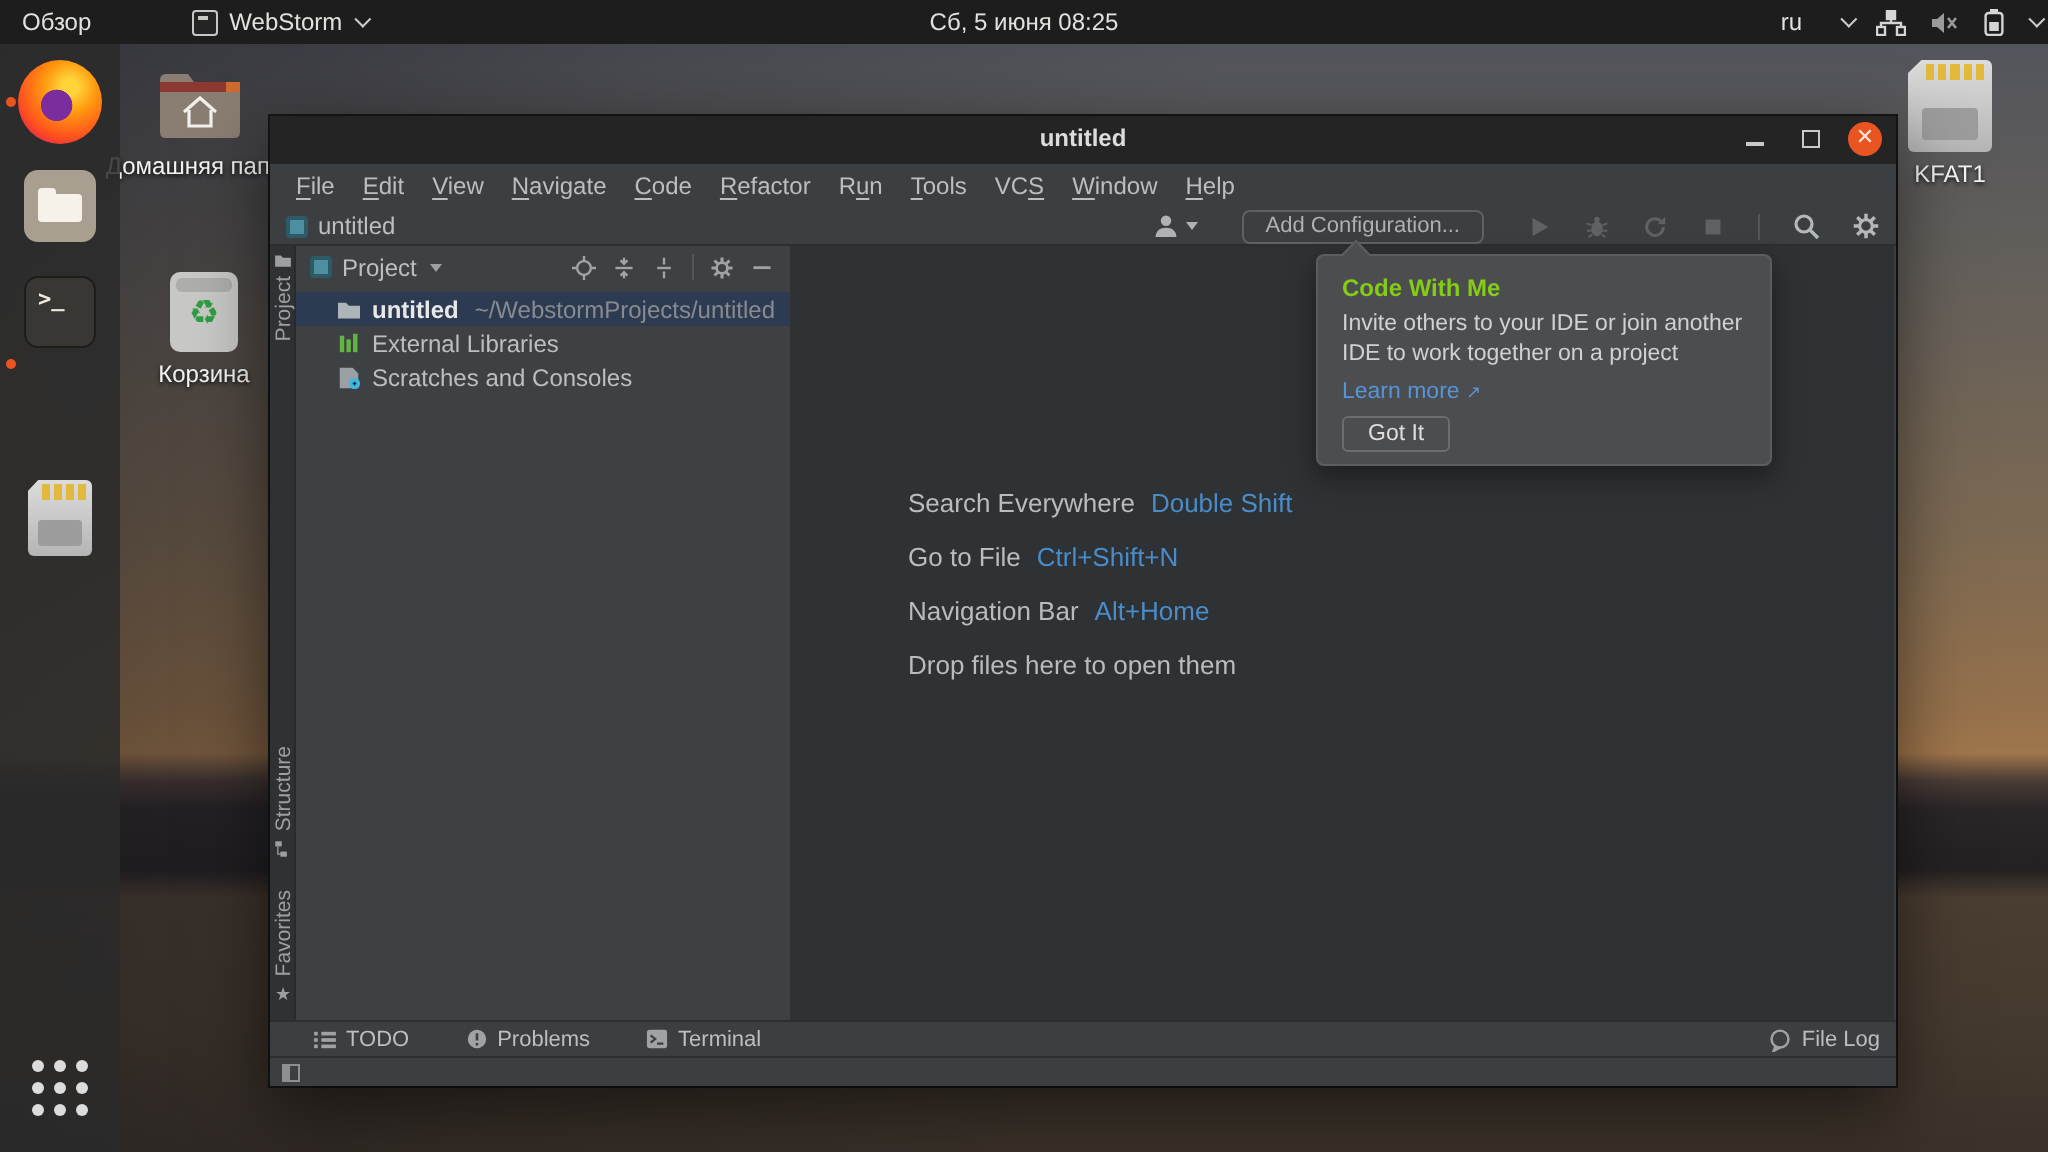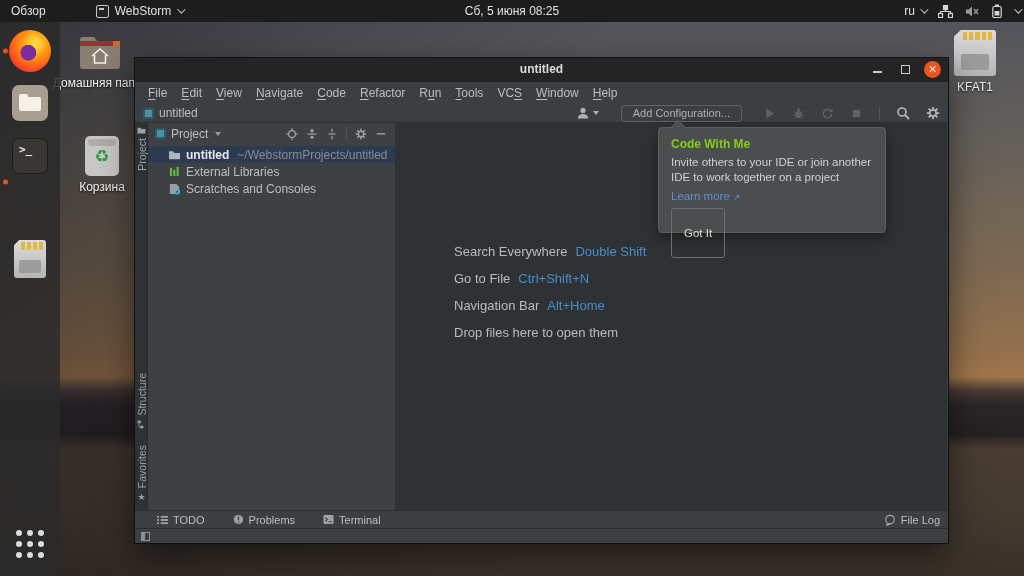--- a/index.html
+++ b/index.html
@@ -138,40 +138,40 @@
   
   .popup { position:absolute; left:523px; top:69px; width:228px; height:106px; background:#4b4d4f;
     border:1px solid #5b5d5f; border-radius:4px; box-shadow:0 5px 14px rgba(0,0,0,.45); z-index:8;
     padding:9px 12px; }
   .popup .arrow { position:absolute; left:14px; top:-6px; width:10px; height:10px; background:#4b4d4f;
     border-left:1px solid #5b5d5f; border-top:1px solid #5b5d5f; transform:rotate(45deg); }
   .popup h3 { font-size:12px; color:#84cc16; margin-bottom:4px; }
   .popup p { font-size:11.5px; color:#cfd1d2; line-height:15px; width:206px; }
   .popup .link { margin-top:5px; font-size:11.5px; color:#5794d9; }
   .popup .gotit { margin-top:6px; display:inline-block; border:1px solid #6a6e70; border-radius:3px;
-    background:transparent; color:#dedede; font-size:11.5px; padding:18px 12px; font-family:inherit; }
+    background:transparent; color:#dedede; font-size:11.5px; padding:2px 12px; font-family:inherit; }
 
   svg { display:block; }
 </style>
 </head>
 <body>
 
 <div class="screen">
   <div class="wallpaper"></div>
 
   <header class="topbar">
     <span class="tb-item">Обзор</span>
     <span class="tb-item" style="margin-left:28px;">
       <span class="ws-mini"></span>
       <span>WebStorm</span>
       <span class="chev"></span>
     </span>
     <span class="tb-center">Сб, 5 июня 08:25</span>
     <div class="tb-right">
-      <span style="display:flex;align-items:center;gap:5px;">
+      <span style="display:flex;align-items:center;gap:19px;">
         <span>ru</span>
         <span class="chev"></span>
       </span>
       <span>
         <svg width="15" height="13" viewBox="0 0 15 13">
             <g stroke="#d5d5d5" stroke-width="1.2" fill="none">
           <rect x="5.5" y="0.5" width="4" height="4" fill="#d5d5d5"></rect>
               <rect x="0.5" y="8.5" width="4" height="4"></rect>
           <rect x="10.5" y="8.5" width="4" height="4"></rect>
               <path d="M7.5 4.5 v2 M2.5 8.5 v-2 h10 v2"></path>

